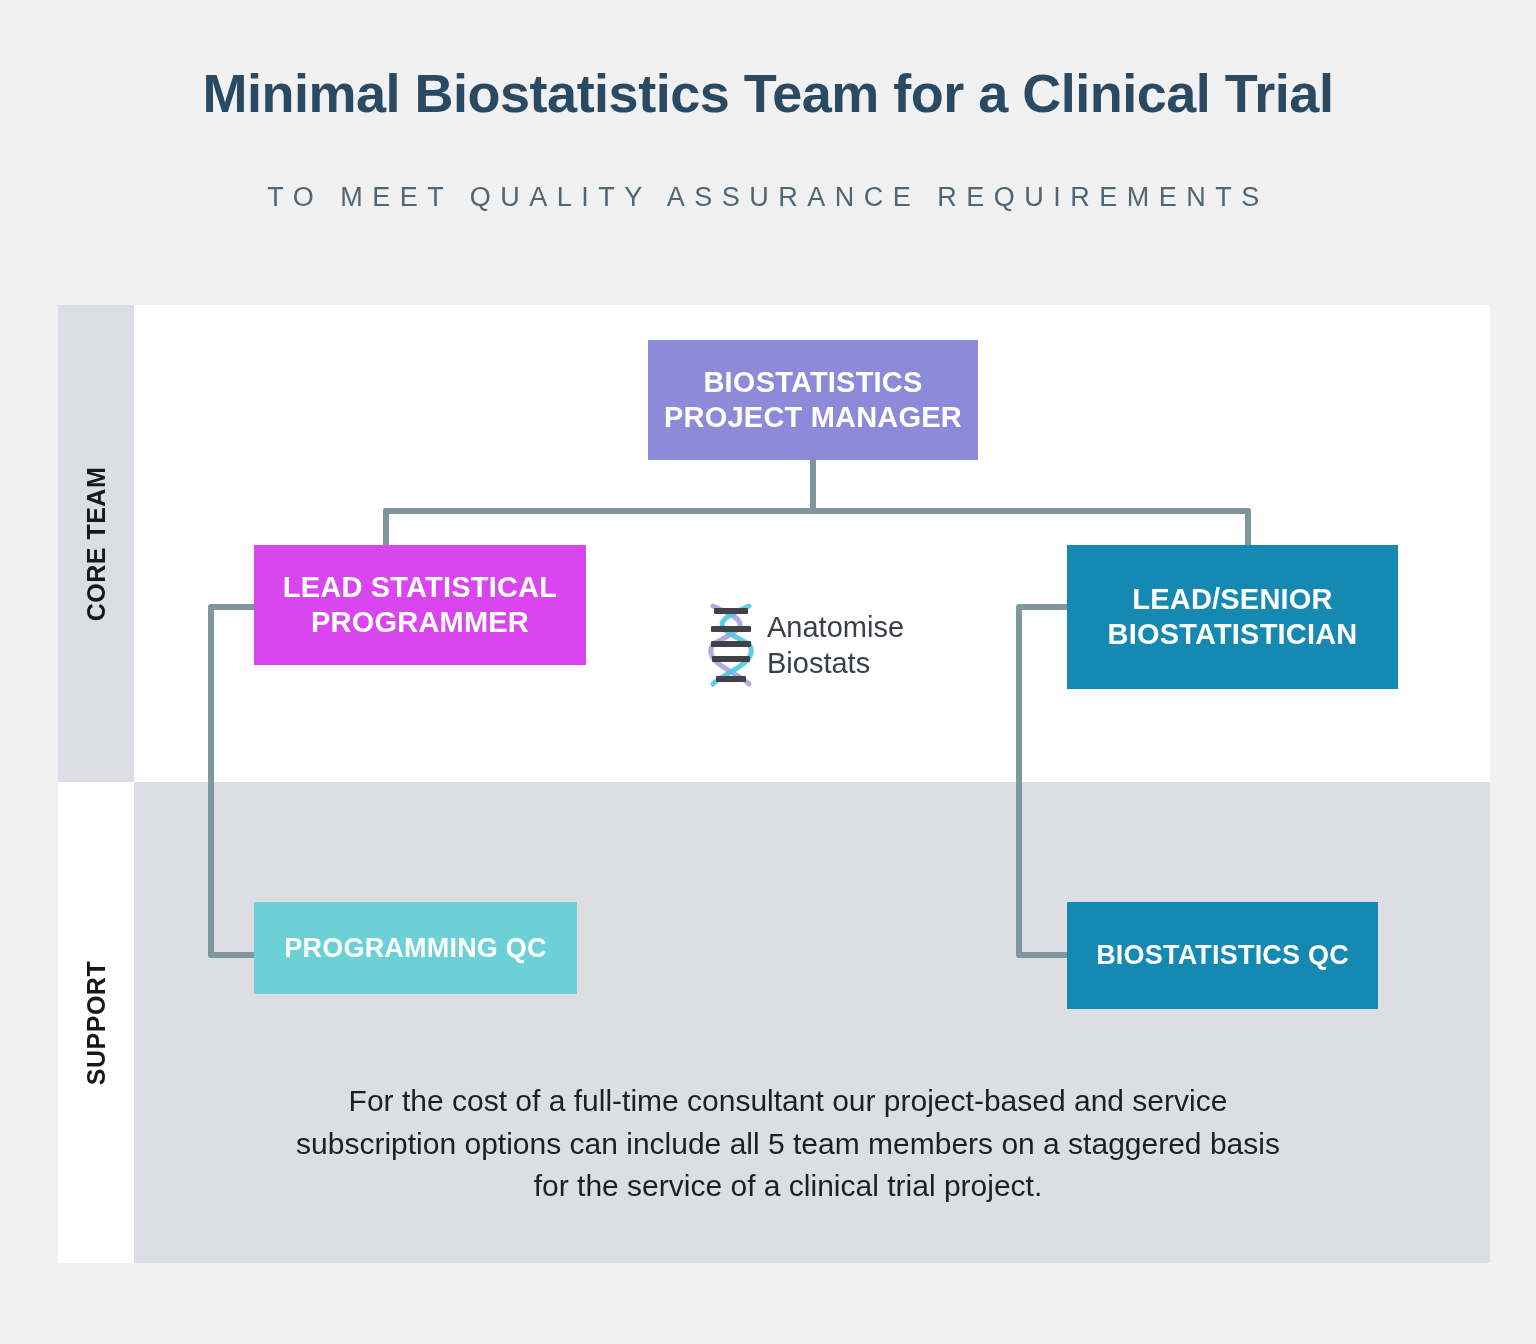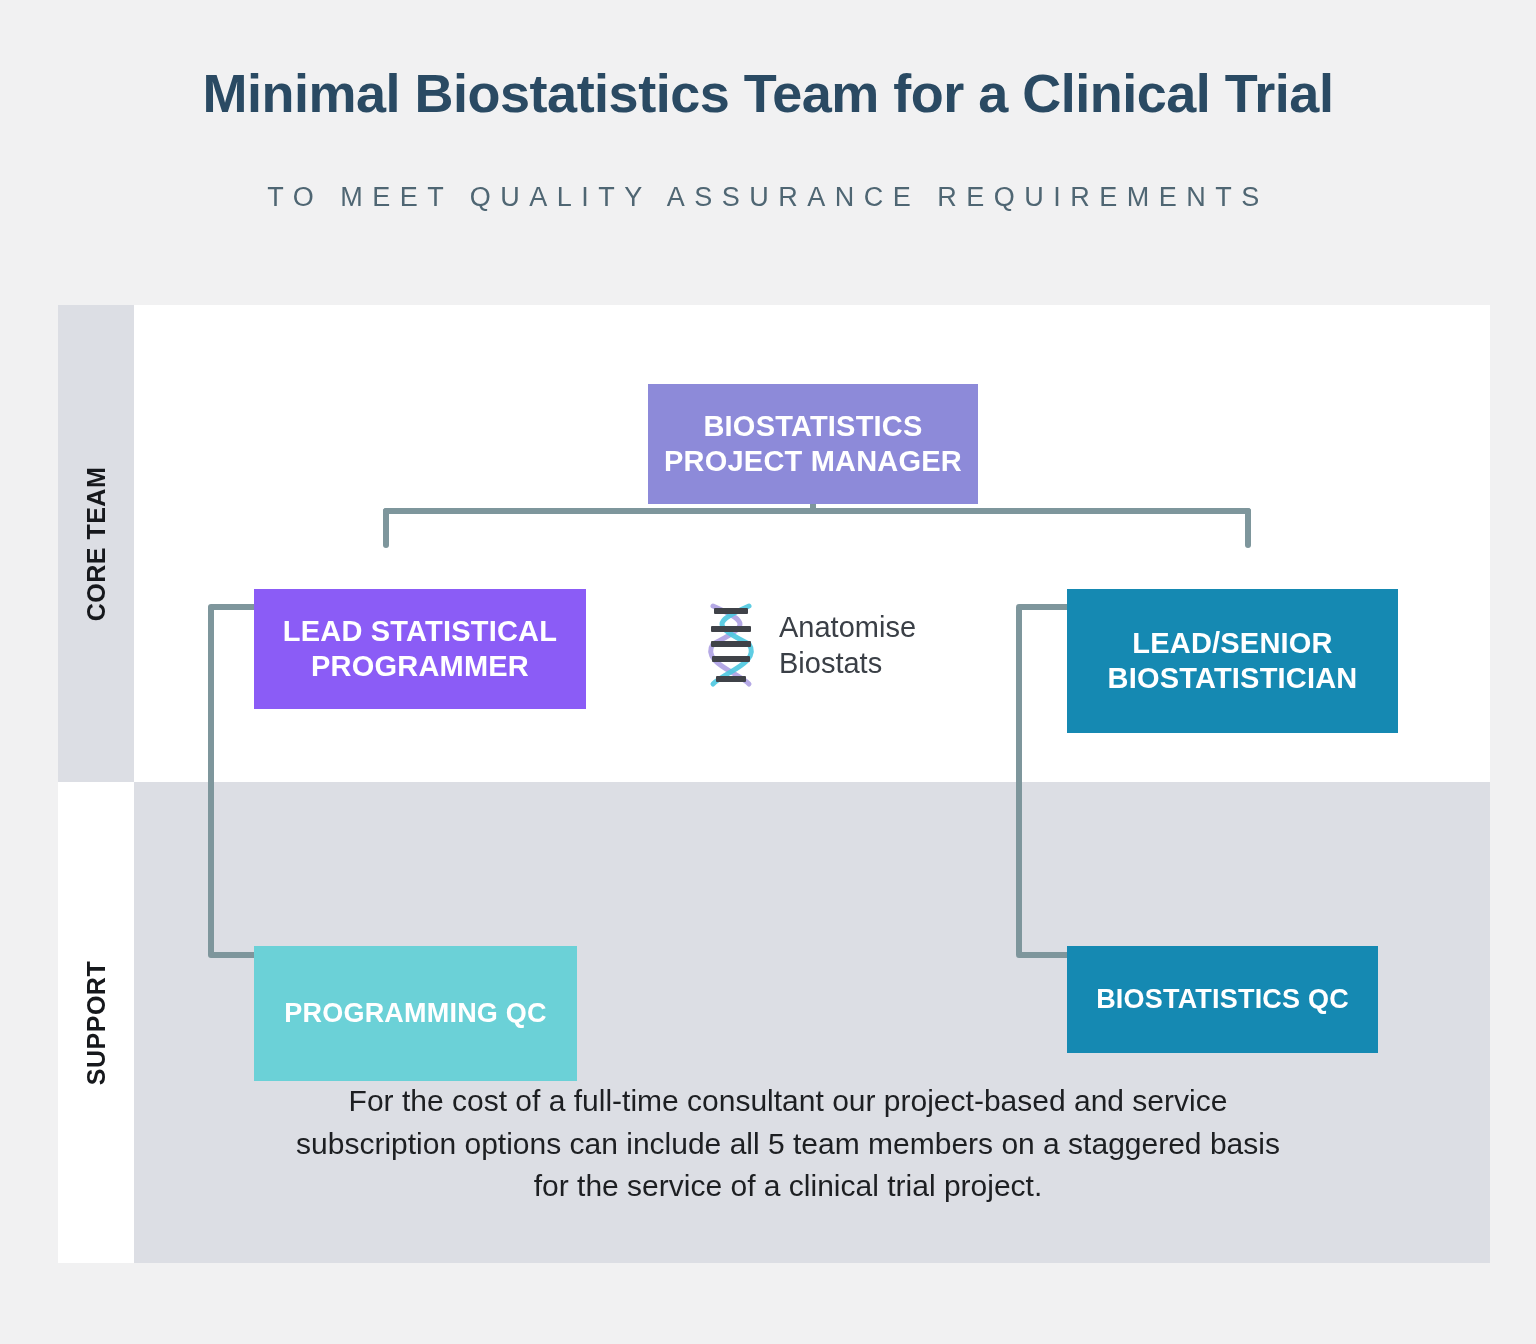--- a/index.html
+++ b/index.html
@@ -117,51 +117,50 @@
   .node {
     position: absolute;
     display: flex;
     align-items: center;
     justify-content: center;
     text-align: center;
     color: #ffffff;
     font-weight: bold;
     line-height: 1.22;
     letter-spacing: 0.2px;
-    margin-top: 44px;
   }
   #node-pm {
     left: 590px;
     top: 35px;
     width: 330px;
     height: 120px;
     background: #8d8ad9;
     font-size: 29px;
   }
   #node-lead-prog {
     left: 196px;
     top: 240px;
     width: 332px;
     height: 120px;
-    background: #8b5cf6;
+    background: #d946ef;
     font-size: 29px;
   }
   #node-lead-bio {
     left: 1009px;
     top: 240px;
     width: 331px;
     height: 144px;
     background: #1589b2;
     font-size: 29px;
   }
   #node-prog-qc {
     left: 196px;
     top: 597px;
     width: 323px;
-    height: 135px;
+    height: 92px;
     background: #6bd1d7;
     font-size: 27px;
   }
   #node-bio-qc {
     left: 1009px;
     top: 597px;
     width: 311px;
     height: 107px;
     background: #1589b2;
     font-size: 27px;
@@ -176,21 +175,21 @@
     height: 90px;
     display: flex;
     align-items: center;
   }
   #logo-mark {
     width: 56px;
     height: 86px;
     flex: none;
   }
   #logo-text {
-    margin-left: 20px;
+    margin-left: 8px;
     font-size: 29px;
     color: #3a3f46;
     line-height: 1.25;
     font-weight: normal;
   }
 
   
   #caption {
     position: absolute;
     left: 140px;

